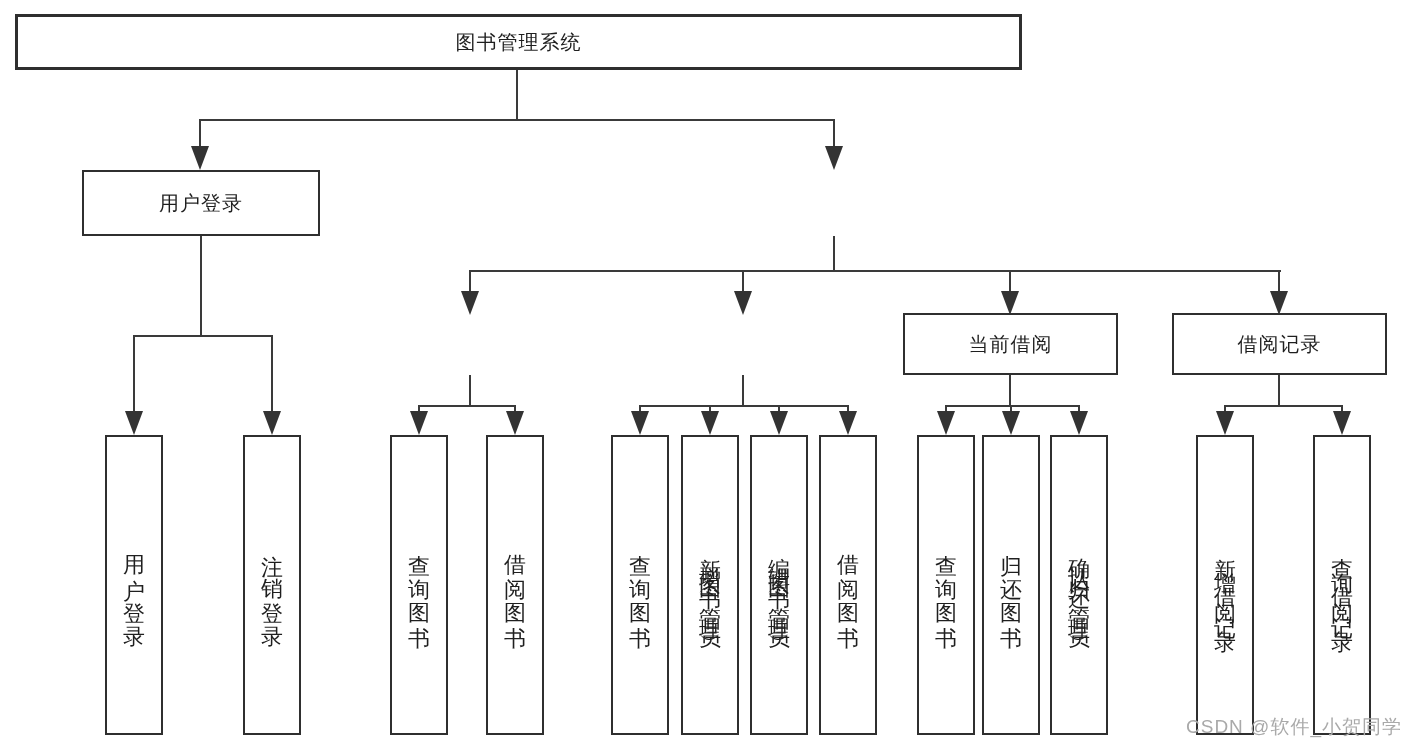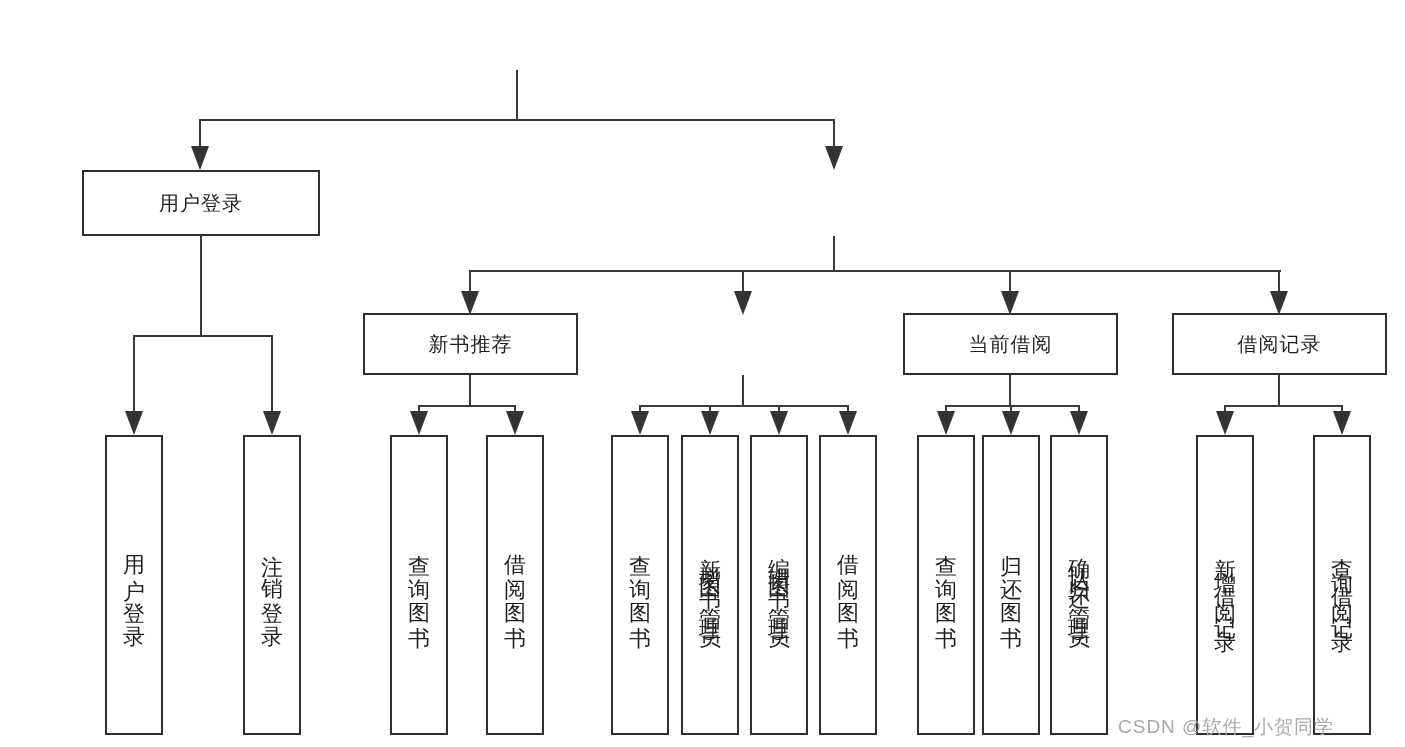--- a/index.html
+++ b/index.html
@@ -22,29 +22,32 @@
     font-size:22px; line-height:1; white-space:nowrap;
   }
   .vl{position:absolute; width:2px; background:var(--line);}
   .hl{position:absolute; height:2px; background:var(--line);}
   .ah{
     position:absolute; width:0; height:0;
     border-left:9px solid transparent; border-right:9px solid transparent;
     border-top:24px solid var(--arrow);
   }
   .watermark{
-    position:absolute; left:1118px; top:714px; font-size:19px;
+    position:absolute; left:1186px; top:714px; font-size:19px;
     color:var(--wm); z-index:9; white-space:nowrap; letter-spacing:1px;
   }
 </style>
 </head>
 <body>
 
 <div id="canvas">
 
+  <div class="box h top" style="left:15px;top:14px;width:1007px;height:56px">
+    <span>图书管理系统</span>
+  </div>
 
   <div class="vl" style="left:516px;top:70px;height:50px"></div>
   <div class="hl" style="left:199px;top:119px;width:636px"></div>
   <div class="vl" style="left:199px;top:119px;height:29px"></div>
   <div class="ah" style="left:191px;top:146px"></div>
   <div class="vl" style="left:833px;top:119px;height:29px"></div>
   <div class="ah" style="left:825px;top:146px"></div>
 
   <div class="box h" style="left:82px;top:170px;width:238px;height:66px">
     <span>用户登录</span>
@@ -61,23 +64,20 @@
   <div class="hl" style="left:469px;top:270px;width:812px"></div>
   <div class="vl" style="left:469px;top:270px;height:23px"></div>
   <div class="ah" style="left:461px;top:291px"></div>
   <div class="vl" style="left:742px;top:270px;height:23px"></div>
   <div class="ah" style="left:734px;top:291px"></div>
   <div class="vl" style="left:1009px;top:270px;height:23px"></div>
   <div class="ah" style="left:1001px;top:291px"></div>
   <div class="vl" style="left:1278px;top:270px;height:23px"></div>
   <div class="ah" style="left:1270px;top:291px"></div>
 
-  <div class="box h" style="left:363px;top:313px;width:215px;height:62px">
-    <span>新书推荐</span>
-  </div>
   <div class="box h" style="left:1172px;top:313px;width:215px;height:62px">
     <span>借阅记录</span>
   </div>
   <div class="box h" style="left:903px;top:313px;width:215px;height:62px">
     <span>当前借阅</span>
   </div>
 
   <div class="vl" style="left:469px;top:375px;height:31px"></div>
   <div class="hl" style="left:418px;top:405px;width:98px"></div>
   <div class="vl" style="left:418px;top:405px;height:8px"></div>

